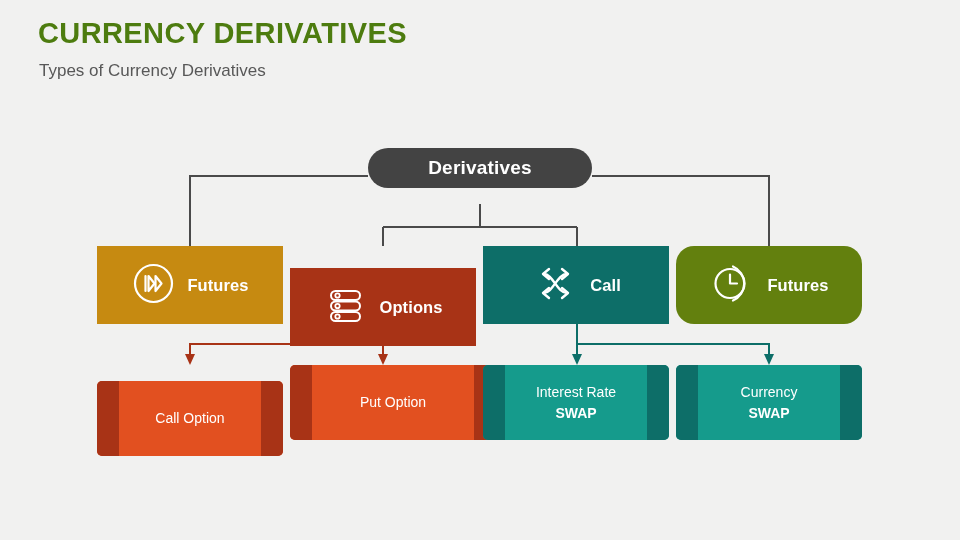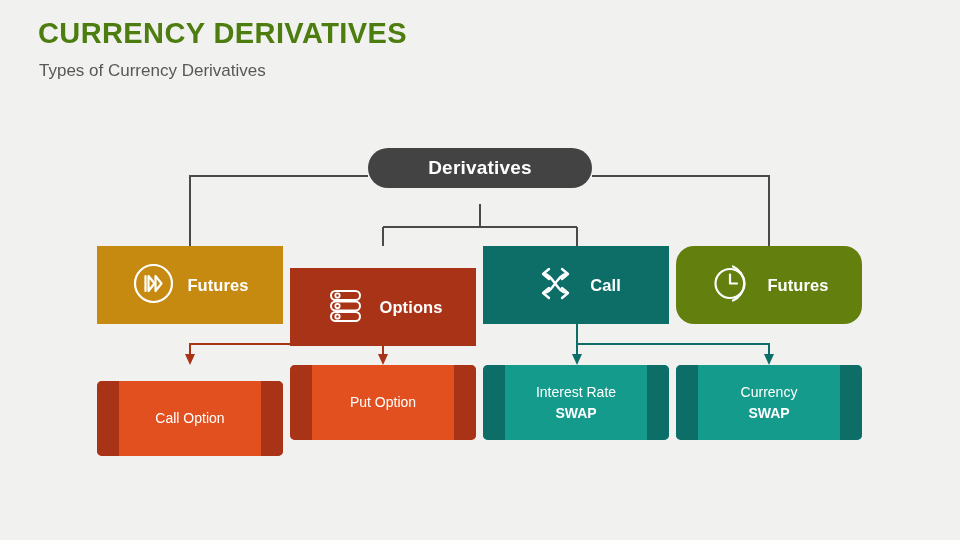--- a/index.html
+++ b/index.html
@@ -122,21 +122,21 @@
     align-items: center;
     justify-content: center;
     text-align: center;
     color: #ffffff;
     font-size: 14px;
     line-height: 1.45;
     padding: 0 4px;
   }
 
   #leaf-call     { left: 97px;  background: #e25020; margin-top: 16px; }
-  #leaf-put      { left: 290px; background: #e25020; }
+  #leaf-put      { left: 290px; background: #e25020; padding-left: 20px; }
   #leaf-irswap   { left: 483px; background: #159b8c; }
   #leaf-ccyswap  { left: 676px; background: #159b8c; }
 
   #leaf-call .leaf-band,
   #leaf-put  .leaf-band  { background: #a83316; }
   #leaf-irswap .leaf-band,
   #leaf-ccyswap .leaf-band { background: #0d6e68; }
 </style>
 </head>
 <body>

